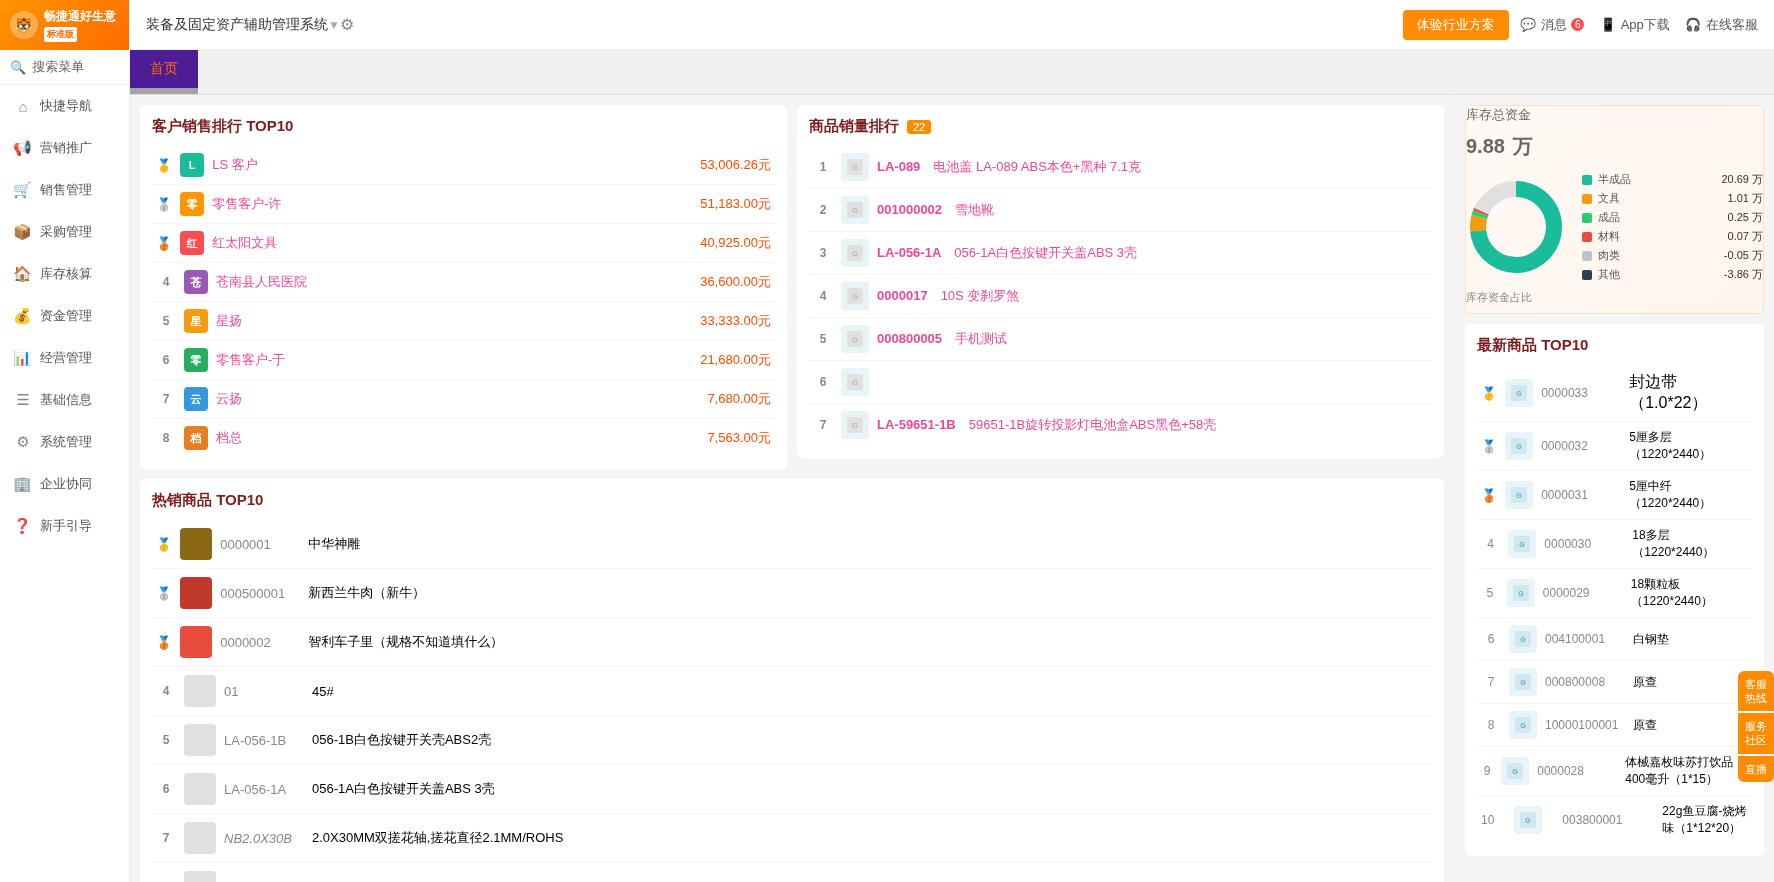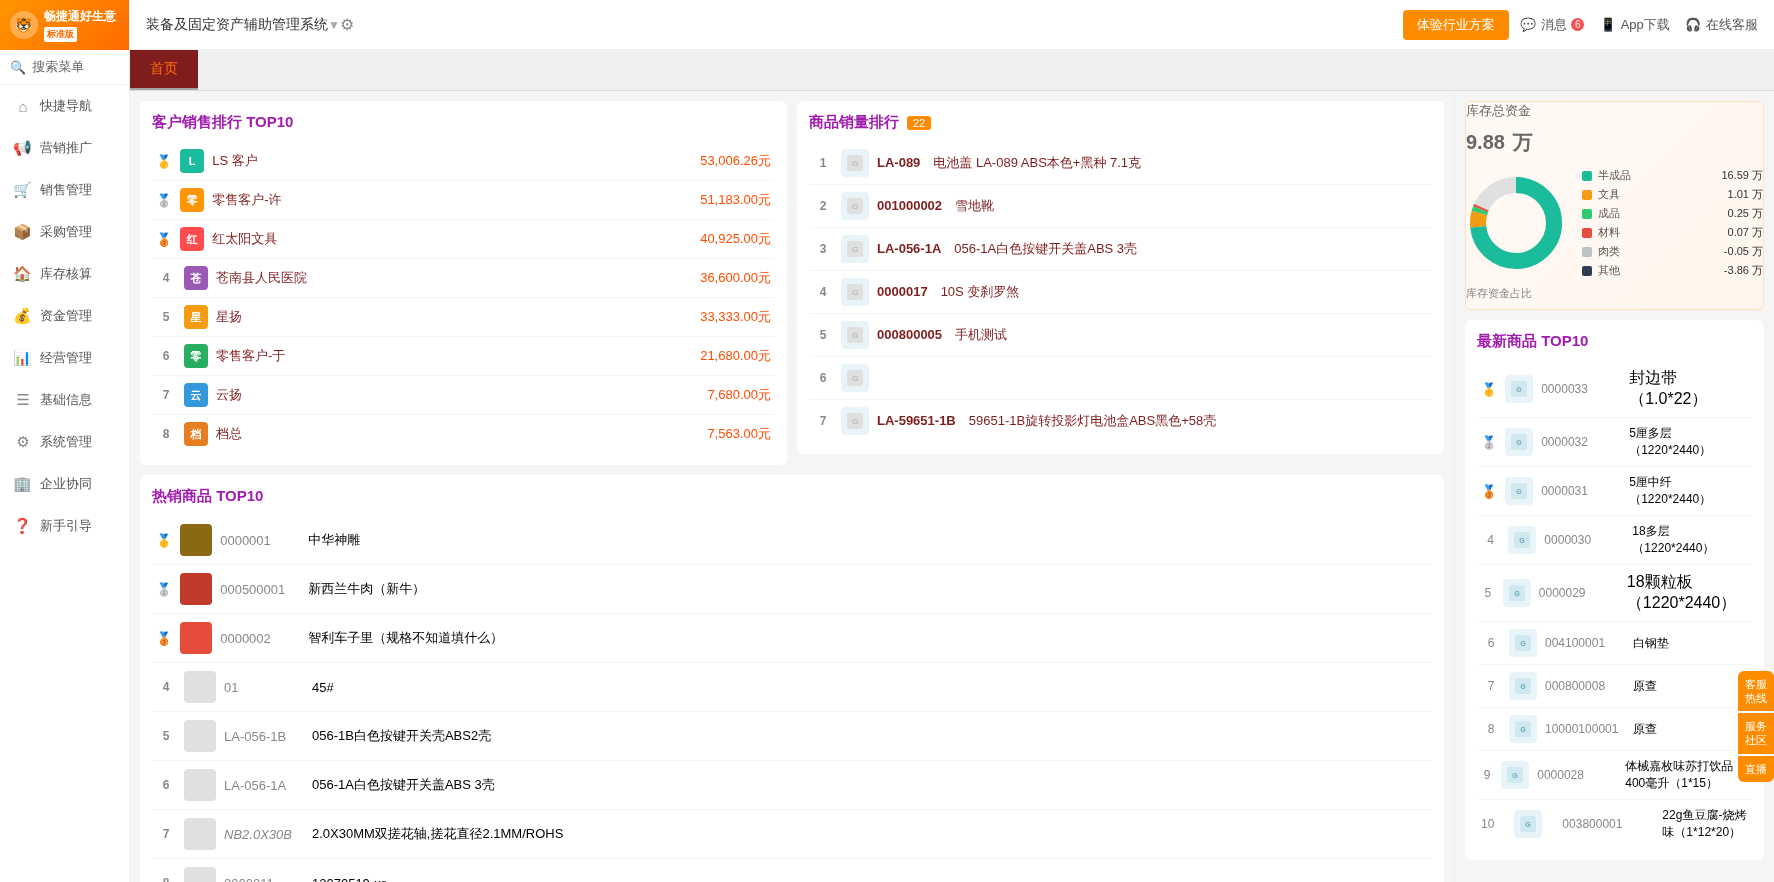--- a/index.html
+++ b/index.html
@@ -119,23 +119,23 @@
       align-items: center;
       border-bottom: 1px solid #ddd;
     }
     .tab-item {
       padding: 10px 20px;
       cursor: pointer;
       font-size: 14px;
       color: #555;
     }
     .tab-item.active {
-      background: #7f1d1d;
+      background: #4c1d95;
       color: #ff6b00;
-      border-bottom: 2px solid #a3a3a3;
+      border-bottom: 6px solid #a3a3a3;
       font-weight: 500;
     }
 
     
     .content-area {
       flex: 1;
       display: flex;
       overflow: hidden;
       background: #f5f5f5;
     }
@@ -159,21 +159,21 @@
     
     .card {
       background: #fff;
       border-radius: 6px;
       padding: 12px;
       margin-bottom: 10px;
     }
     .card-title {
       font-size: 15px;
       font-weight: bold;
-      color: #a21caf;
+      color: #7f1d1d;
       margin-bottom: 10px;
     }
 
     
     .rank-table { width: 100%; }
     .rank-row {
       display: flex;
       align-items: center;
       padding: 7px 4px;
       border-bottom: 1px solid #f5f5f5;
@@ -189,21 +189,21 @@
     }
     .rank-avatar {
       width: 24px; height: 24px;
       border-radius: 4px;
       display: flex; align-items: center; justify-content: center;
       font-size: 11px;
       color: #fff;
       font-weight: bold;
       flex-shrink: 0;
     }
-    .rank-name { flex: 1; color: #7f1d1d; font-size: 13px; }
+    .rank-name { flex: 1; color: #ec4899; font-size: 13px; }
     .rank-value { color: #ff4d00; font-size: 13px; font-weight: 500; }
 
     
     .product-thumb {
       width: 28px; height: 28px;
       border-radius: 4px;
       background: #e8f4f8;
       display: flex; align-items: center; justify-content: center;
       color: #aaa;
       font-size: 10px;
@@ -625,21 +625,21 @@
             <circle cx="50" cy="50" r="38" fill="none" stroke="#f39c12" stroke-width="16" stroke-dasharray="14 225" stroke-dashoffset="-175" transform="rotate(-90 50 50)"></circle>
 
             <circle cx="50" cy="50" r="38" fill="none" stroke="#2ecc71" stroke-width="16" stroke-dasharray="4 235" stroke-dashoffset="-189" transform="rotate(-90 50 50)"></circle>
 
             <circle cx="50" cy="50" r="38" fill="none" stroke="#e74c3c" stroke-width="16" stroke-dasharray="2 237" stroke-dashoffset="-193" transform="rotate(-90 50 50)"></circle>
           </svg>
           <div class="legend-list" id="inventory-legend">
               <div class="legend-item">
                 <span class="legend-dot" style="background:#1abc9c"></span>
     <span class="legend-name">半成品</span>
-    <span class="legend-val">16.59 万</span>
+    <span class="legend-val">20.69 万</span>
               </div>
               <div class="legend-item">
                 <span class="legend-dot" style="background:#f39c12"></span>
     <span class="legend-name">文具</span>
     <span class="legend-val">1.01 万</span>
               </div>
               <div class="legend-item">
                 <span class="legend-dot" style="background:#2ecc71"></span>
     <span class="legend-name">成品</span>
     <span class="legend-val">0.25 万</span>
@@ -713,21 +713,21 @@
             </div>
             <div class="new-product-row">
               <span style="width:20px;text-align:center;color:#888;font-size:12px;">5</span>
     <div class="product-thumb">
       <svg width="16" height="16" viewBox="0 0 16 16">
                   <rect width="16" height="16" rx="2" fill="#d0e8f0"></rect>
                   <text x="8" y="11" text-anchor="middle" font-size="7" fill="#6ab" font-weight="bold">G</text>
                 </svg>
     </div>
     <span style="color:#888;min-width:80px;font-size:12px;">0000029</span>
-    <span style="font-size:16px;">18颗粒板（1220*2440）</span>
+    <span style="font-size:12px;">18颗粒板（1220*2440）</span>
             </div>
             <div class="new-product-row">
               <span style="width:20px;text-align:center;color:#888;font-size:12px;">6</span>
     <div class="product-thumb">
       <svg width="16" height="16" viewBox="0 0 16 16">
                   <rect width="16" height="16" rx="2" fill="#d0e8f0"></rect>
                   <text x="8" y="11" text-anchor="middle" font-size="7" fill="#6ab" font-weight="bold">G</text>
                 </svg>
     </div>
     <span style="color:#888;min-width:80px;font-size:12px;">004100001</span>

